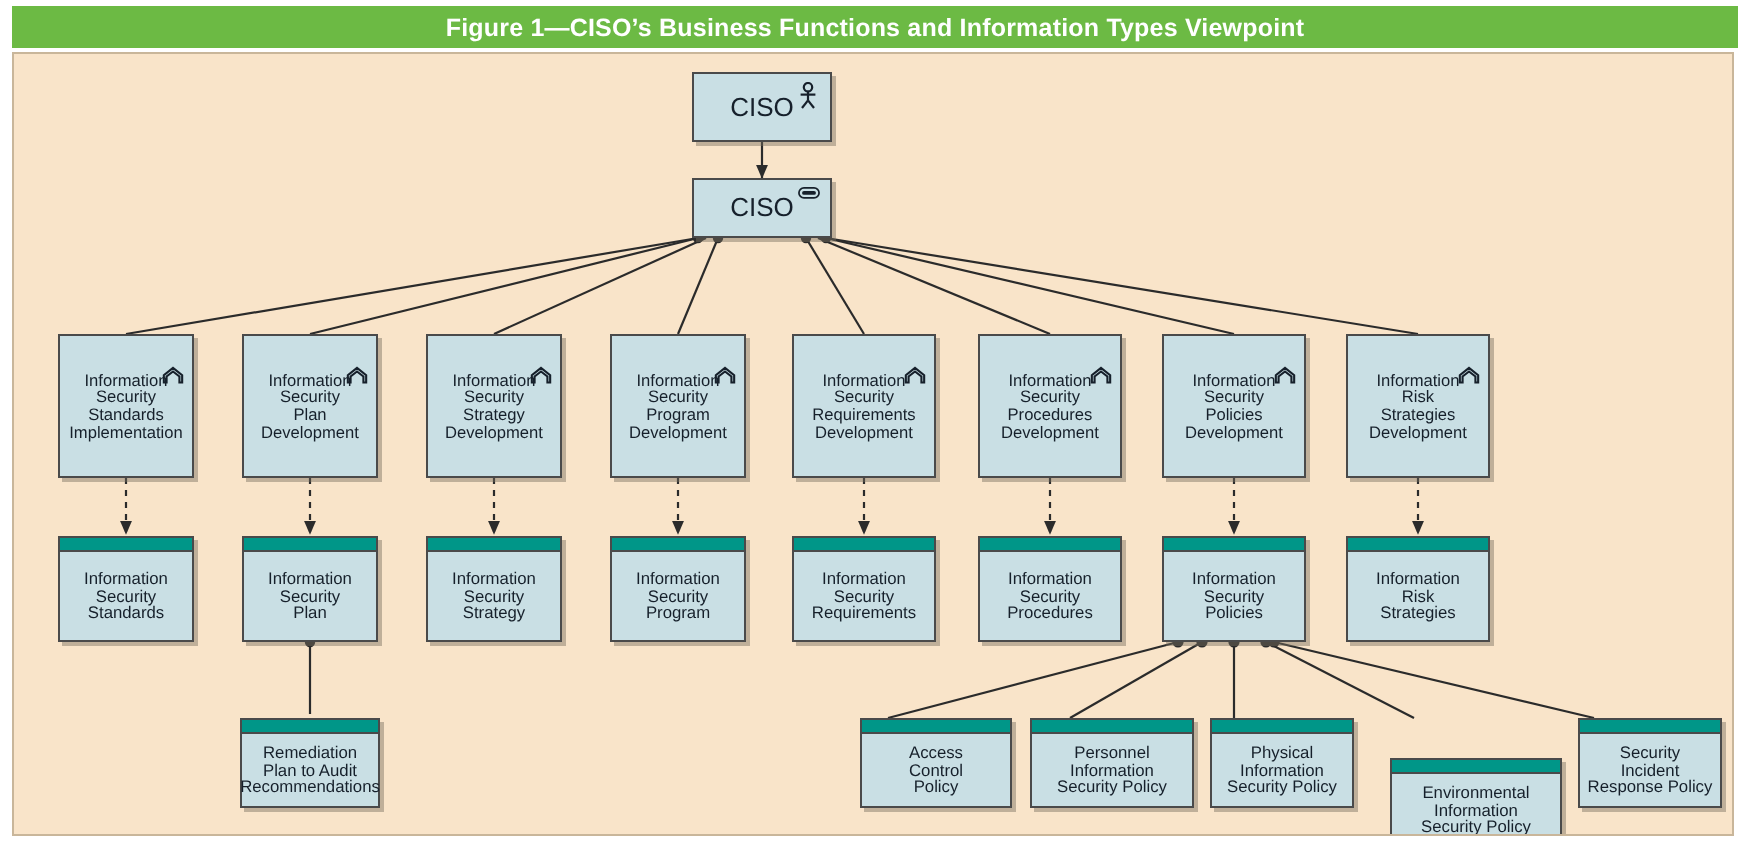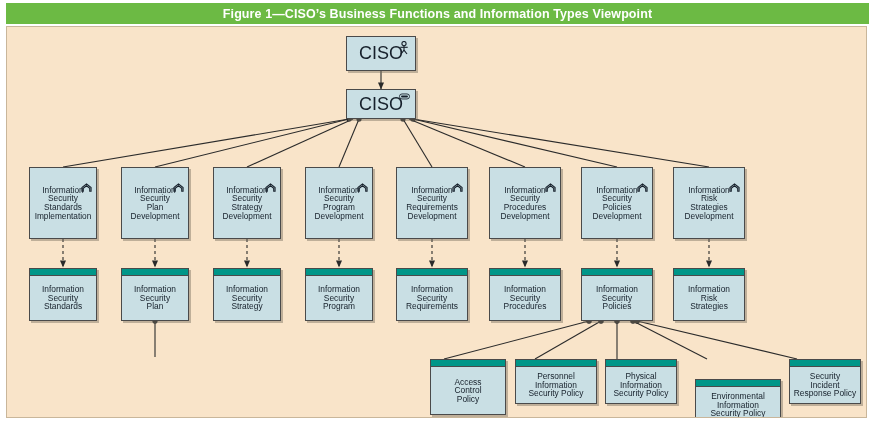--- a/index.html
+++ b/index.html
@@ -42,21 +42,21 @@
     display:flex;flex-direction:column;align-items:stretch;
     z-index:5;
   }
   .node .lbl{
     flex:1;display:flex;align-items:center;justify-content:center;
     text-align:center;color:#16202b;line-height:1.03;
     padding:1px 2px;box-sizing:border-box;
     font-size:8.4px;
   }
   
-  .node.top .lbl{font-size:18px;justify-content:center;}
+  .node.top .lbl{font-size:13px;justify-content:center;}
   .node.top{background:#c9dfe4;}
   .node .corner-icon{
     position:absolute;right:4px;top:4px;
     width:14px;height:14px;
     pointer-events:none;
   }
   
   .node.proc{background:#c9dfe4;}
   .node.proc .lbl{font-size:8.3px;padding-top:1px;}
   .node.proc .proc-icon{
@@ -273,21 +273,27 @@
 Security
 Policies</div>
     </div>
     <div class="node obj" style="left:666px;top:241px;width:72px;height:53px;">
       <div class="bar"></div>
       <div class="lbl nowrap">Information
 Risk
 Strategies</div>
     </div>
 
-    <div class="node obj" style="left:423px;top:332px;width:76px;height:56px;">
+    <div class="node obj" style="left:113px;top:332px;width:70px;height:45px;">
+      <div class="bar"></div>
+      <div class="lbl nowrap">Remediation
+Plan to Audit
+Recommendations</div>
+    </div>
+    <div class="node obj" style="left:423px;top:332px;width:76px;height:45px;">
       <div class="bar"></div>
       <div class="lbl nowrap">Access
 Control
 Policy</div>
     </div>
     <div class="node obj" style="left:508px;top:332px;width:82px;height:45px;">
       <div class="bar"></div>
       <div class="lbl nowrap">Personnel
 Information
 Security Policy</div>

